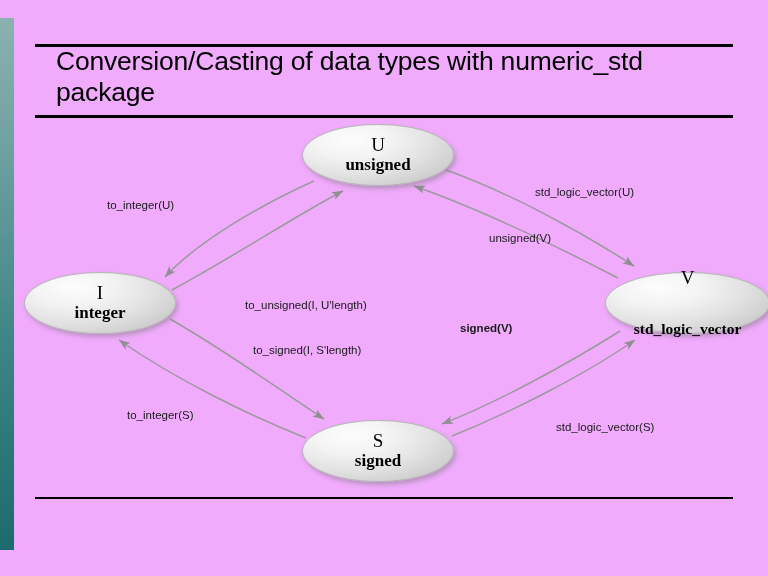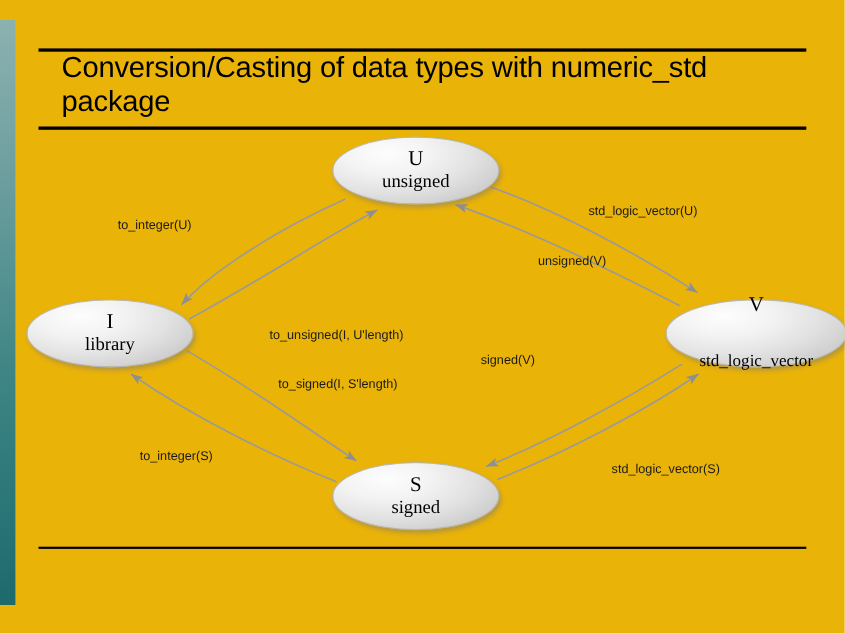--- a/index.html
+++ b/index.html
@@ -6,21 +6,21 @@
   html, body {
     margin: 0; padding: 0;
     width: 768px; height: 576px;
     background: #ffffff;
     font-family: "Liberation Sans", sans-serif;
     overflow: hidden;
   }
   #slide {
     position: relative;
     width: 768px; height: 576px;
-    background: #eab308;
+    background: #f0abfc;
   }
 
   
   .left-stripe {
     position: absolute;
     left: 0px; top: 18px;
     width: 14px; height: 532px;
     background: linear-gradient(to bottom, #8cb1b1 0%, #73a2a2 22%, #3d8484 62%, #1d6a6d 100%);
   }
 
@@ -74,42 +74,42 @@
     box-shadow: 2px 3px 4px rgba(120,120,120,0.45);
     display: flex;
     flex-direction: column;
     align-items: center;
     justify-content: center;
     font-family: "Liberation Serif", serif;
     color: #000000;
     text-align: center;
   }
   .node .abbr { font-size: 19px; line-height: 1.05; }
-  .node .full { font-size: 17px; font-weight: normal; line-height: 1.15; }
+  .node .full { font-size: 17px; font-weight: bold; line-height: 1.15; }
 
   .node-u { left: 302px; top: 124px; width: 152px; height: 62px; }
   .node-i { left: 24px;  top: 272px; width: 152px; height: 62px; }
   .node-v { left: 605px; top: 272px; width: 165px; height: 62px; }
   .node-s { left: 302px; top: 420px; width: 152px; height: 62px; }
 
   .node-v .full { font-size: 15.5px; margin-top: 32px; }
 
   
   .edge-label {
     position: absolute;
     font-size: 11.5px;
     color: #1a1a1a;
     white-space: nowrap;
   }
   .lb-to-integer-u   { left: 107px; top: 199px; }
   .lb-slv-u          { left: 535px; top: 186px; }
   .lb-unsigned-v     { left: 449px; top: 232px; padding-left: 40px; }
   .lb-to-unsigned    { left: 245px; top: 299px; }
   .lb-to-signed      { left: 253px; top: 344px; }
-  .lb-signed-v       { left: 437px; top: 322px; }
+  .lb-signed-v       { left: 460px; top: 322px; font-weight: bold; }
   .lb-to-integer-s   { left: 127px; top: 409px; }
   .lb-slv-s          { left: 556px; top: 421px; }
 
   
   .footer { position: absolute; left: 0; top: 497px; width: 768px; height: 79px; }
 </style>
 </head>
 <body>
 
 <div id="slide">
@@ -148,21 +148,21 @@
     </g>
   </svg>
 
   <div class="node node-u">
     <span class="abbr">U</span>
     <span class="full">unsigned</span>
   </div>
 
   <div class="node node-i">
     <span class="abbr">I</span>
-    <span class="full">library</span>
+    <span class="full">integer</span>
   </div>
 
   <div class="node node-v">
     <span class="abbr">V</span>
     <span class="full">std_logic_vector</span>
   </div>
 
   <div class="node node-s">
     <span class="abbr">S</span>
     <span class="full">signed</span>

